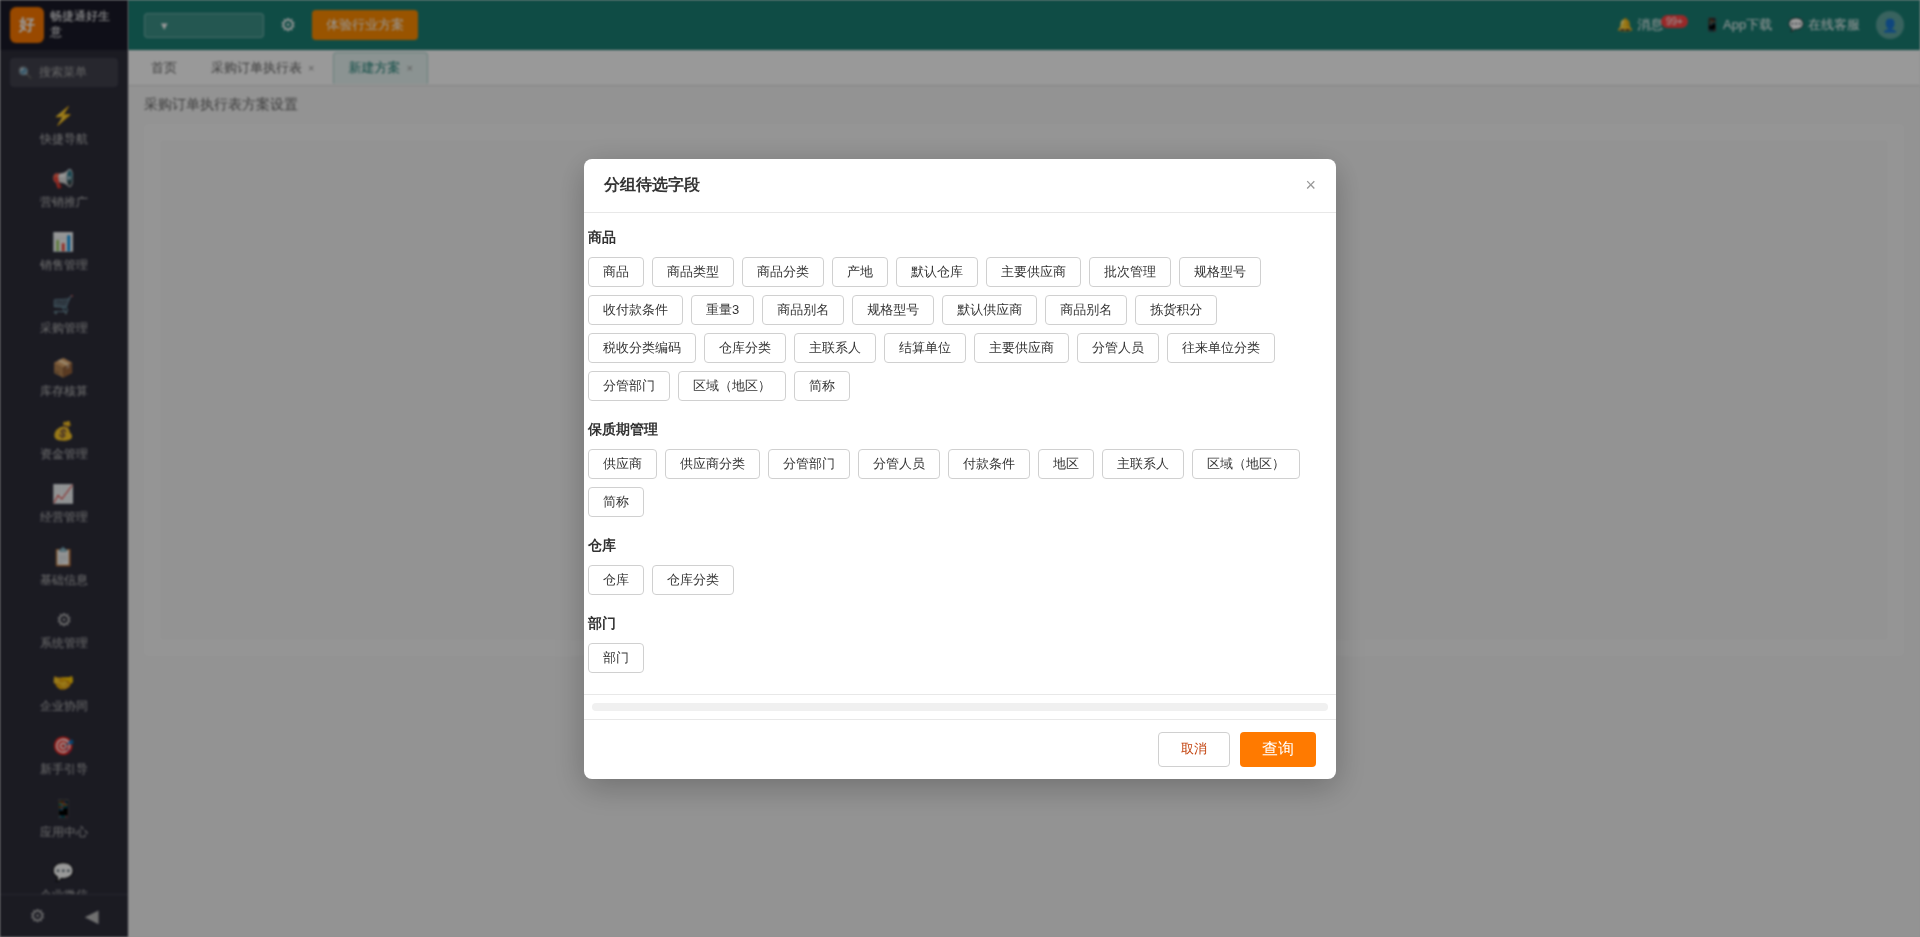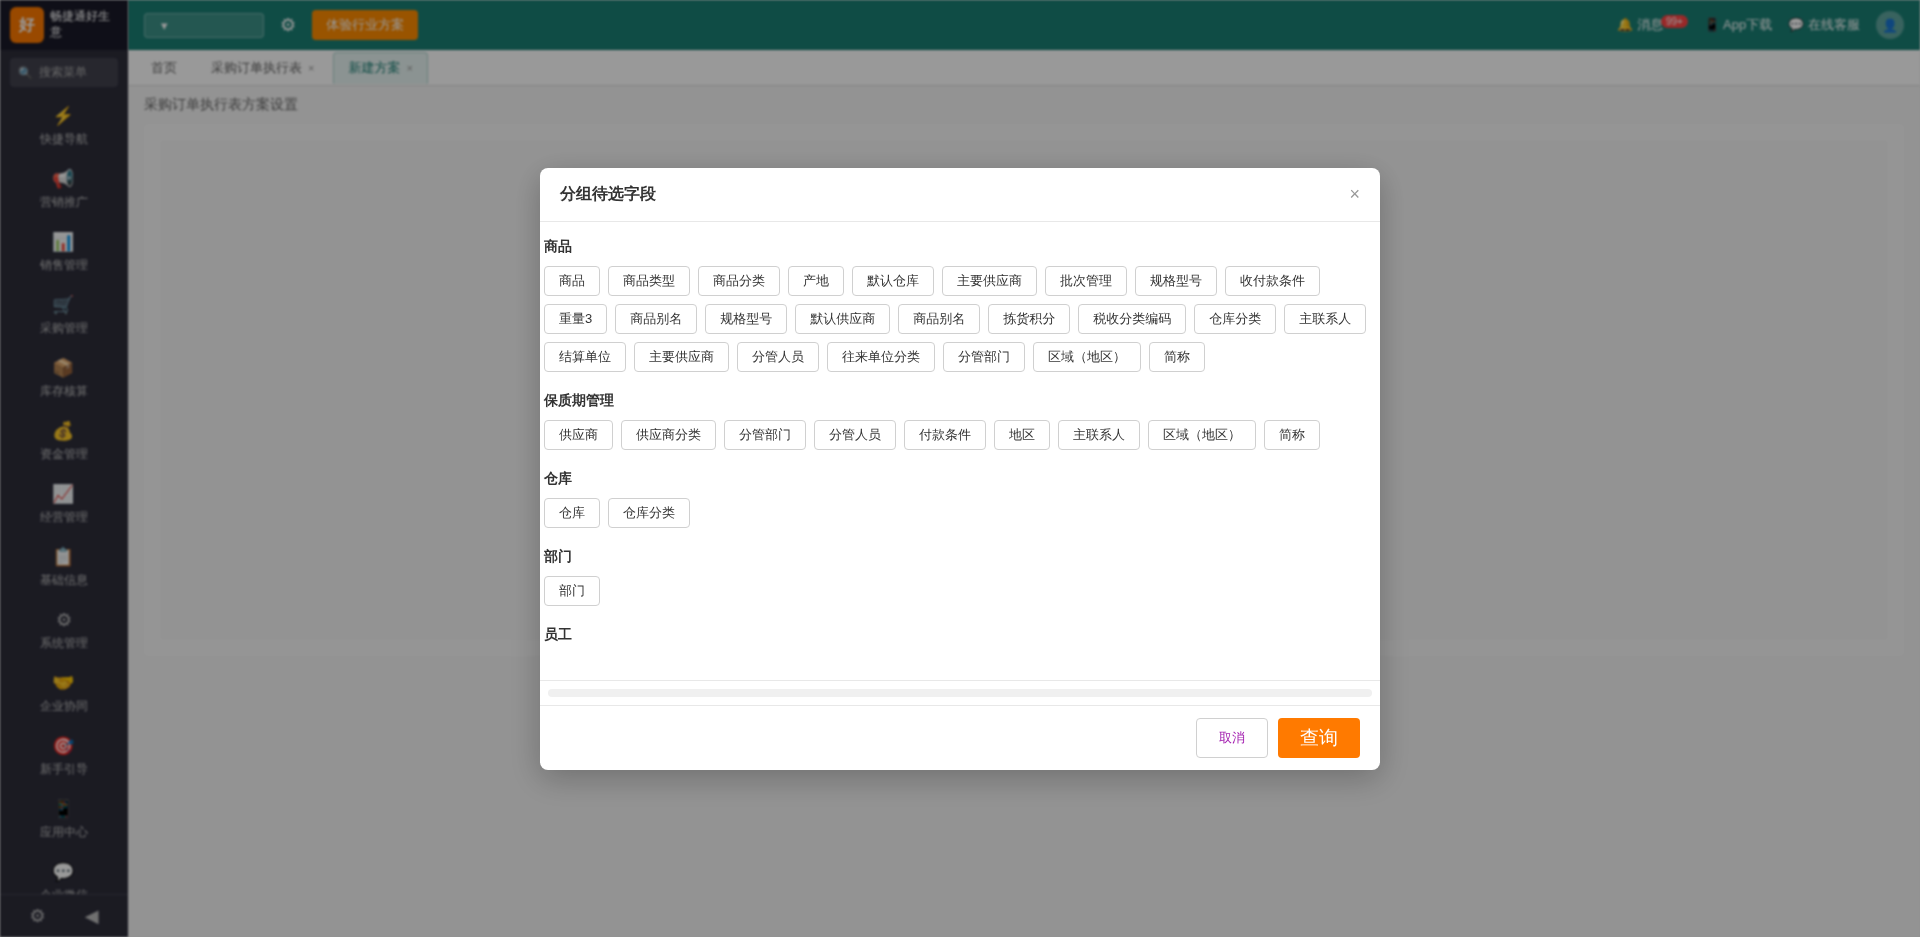--- a/index.html
+++ b/index.html
@@ -41,21 +41,21 @@
     .main { position: fixed; left: 128px; top: 86px; right: 0; bottom: 0; background: #f5f5f5; overflow: auto; }
     .page-title { padding: 10px 16px; font-size: 14px; color: #666; }
 
     
     .bg-panel { margin: 0 16px; background: #fff; border-radius: 4px; padding: 16px; opacity: 0.4; }
 
     
     .overlay { position: fixed; left: 0; top: 0; right: 0; bottom: 0; background: rgba(0,0,0,0.4); z-index: 100; }
 
     
-    .modal { position: fixed; left: 50%; top: 50%; transform: translate(-50%, -50%); width: 840px; max-height: 620px; background: #fff; border-radius: 8px; box-shadow: 0 8px 32px rgba(0,0,0,0.25); z-index: 101; display: flex; flex-direction: column; }
+    .modal { position: fixed; left: 50%; top: 50%; transform: translate(-50%, -50%); width: 752px; max-height: 620px; background: #fff; border-radius: 8px; box-shadow: 0 8px 32px rgba(0,0,0,0.25); z-index: 101; display: flex; flex-direction: column; }
     .modal-header { padding: 16px 20px; border-bottom: 1px solid #e8e8e8; display: flex; align-items: center; justify-content: space-between; }
     .modal-title { font-size: 16px; font-weight: bold; color: #333; }
     .modal-close { font-size: 18px; color: #999; cursor: pointer; background: none; border: none; }
     .modal-body { flex: 1; overflow-y: auto; padding: 16px 4px; }
     .modal-footer { padding: 12px 20px; border-top: 1px solid #e8e8e8; display: flex; justify-content: flex-end; gap: 10px; }
 
     
     .field-section { margin-bottom: 20px; }
     .field-section-title { font-size: 14px; font-weight: bold; color: #333; margin-bottom: 10px; }
     .field-tags { display: flex; flex-wrap: wrap; gap: 8px; }
@@ -63,22 +63,22 @@
 
     
     .modal-body::-webkit-scrollbar { width: 6px; }
     .modal-body::-webkit-scrollbar-thumb { background: #ccc; border-radius: 3px; }
 
     
     .modal-hscroll { padding: 4px 0; border-top: 1px solid #e8e8e8; display: flex; }
     .modal-hscroll-bar { flex: 1; height: 8px; background: #f0f0f0; margin: 4px 8px; border-radius: 4px; }
 
     
-    .btn-cancel { padding: 7px 22px; border: 1px solid #d0d0d0; border-radius: 4px; background: #fff; color: #a21caf; cursor: pointer; font-size: 13px; }
-    .btn-confirm { padding: 7px 22px; border: none; border-radius: 4px; background: #ff7a00; color: #fff; cursor: pointer; font-size: 19px; }
+    .btn-cancel { padding: 7px 22px; border: 1px solid #d0d0d0; border-radius: 4px; background: #fff; color: #c2410c; cursor: pointer; font-size: 13px; }
+    .btn-confirm { padding: 7px 22px; border: none; border-radius: 4px; background: #ff7a00; color: #fff; cursor: pointer; font-size: 16px; }
 
     
     .bg-content { filter: blur(1px); }
   </style>
 </head>
 <body>
 
 <div class="sidebar bg-content">
   <div class="sidebar-logo">
     <div class="logo-icon">好</div>

